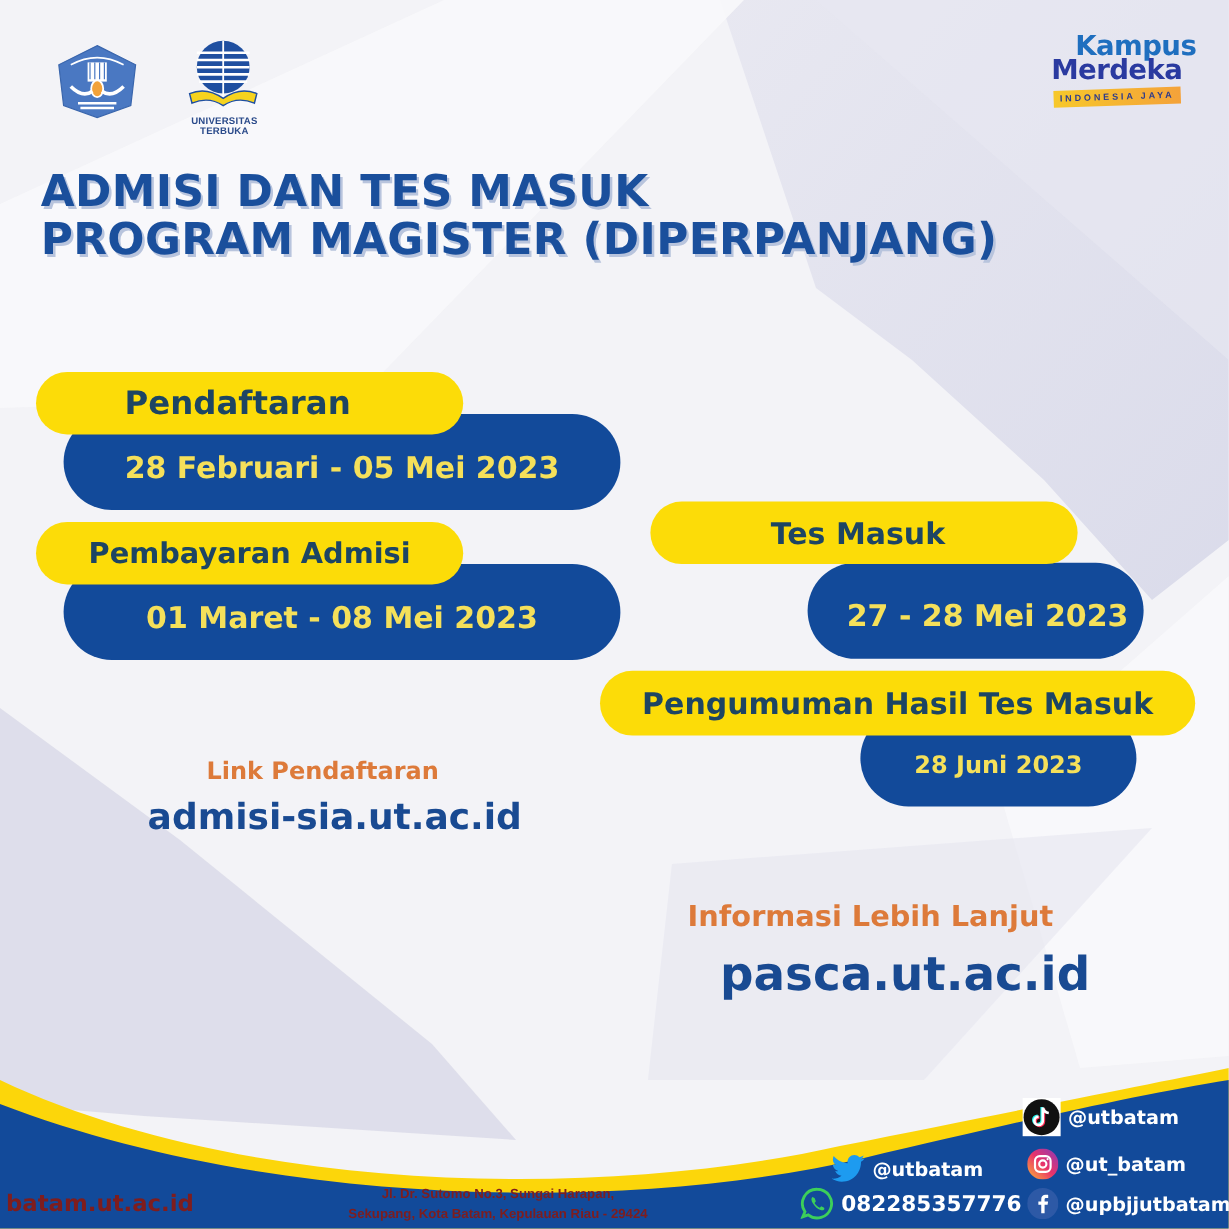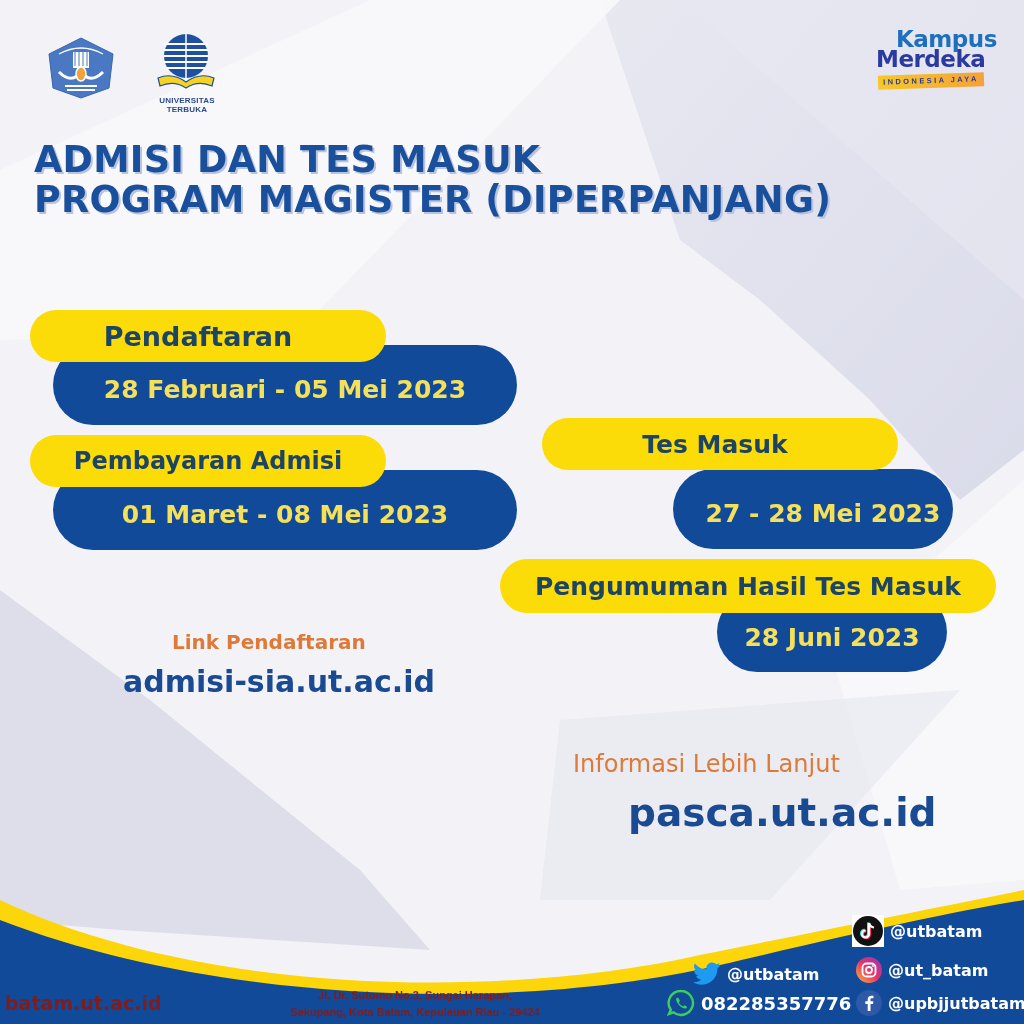--- a/index.html
+++ b/index.html
@@ -62,45 +62,45 @@
   .pill.blue { background: #124a9a; color: #f5e05a; }
   .pill.yellow { background: #fcdc08; color: #1d4563; }
 
   .p-label-1 { left: 30px; top: 310px; width: 356px; height: 52px; font-size: 27px; padding-right: 20px; }
   .p-date-1 { left: 53px; top: 345px; width: 464px; height: 80px; font-size: 25px; padding-top: 8px; }
   .p-label-2 { left: 30px; top: 435px; width: 356px; height: 52px; font-size: 24px; }
   .p-date-2 { left: 53px; top: 470px; width: 464px; height: 80px; font-size: 25px; padding-top: 8px; }
   .p-label-3 { left: 542px; top: 418px; width: 356px; height: 52px; font-size: 25px; padding-right: 10px; }
   .p-date-3 { left: 673px; top: 469px; width: 280px; height: 80px; font-size: 25px; padding-top: 8px; padding-left: 20px;}
   .p-label-4 { left: 500px; top: 559px; width: 496px; height: 54px; font-size: 25px; }
-  .p-date-4 { left: 717px; top: 592px; width: 230px; height: 80px; font-size: 25px; padding-top: 10px; }
+  .p-date-4 { left: 717px; top: 592px; width: 230px; height: 80px; font-size: 20px; padding-top: 10px; }
 
   
   .z1 { z-index: 1; }
   .z2 { z-index: 2; }
 
   .link-label {
     position: absolute; left: 172px; top: 630px;
     font-family: "DejaVu Sans", sans-serif; font-weight: bold;
     color: #dd7a3a; font-size: 20px;
   }
   .link-url {
     position: absolute; left: 123px; top: 664px;
     font-family: "DejaVu Sans", sans-serif; font-weight: bold;
     color: #194a92; font-size: 30px;
   }
   .info-label {
     position: absolute; left: 573px; top: 750px;
-    font-family: "DejaVu Sans", sans-serif; font-weight: normal;
+    font-family: "DejaVu Sans", sans-serif; font-weight: bold;
     color: #dd7a3a; font-size: 24px;
   }
   .info-url {
     position: absolute; left: 600px; top: 790px;
     font-family: "DejaVu Sans", sans-serif; font-weight: bold;
-    color: #194a92; font-size: 39px; margin-left: 28px;
+    color: #194a92; font-size: 39px;
   }
 
   
   .footer-text { position: absolute; color: #7f1d1d; z-index: 3; }
   .f-site { left: 5px; top: 992px; font-size: 19px; font-weight: bold; font-family: "DejaVu Sans", sans-serif; }
   .f-addr { left: 250px; top: 987px; width: 330px; text-align: center; font-size: 11px; font-weight: bold; line-height: 17px; }
   .social { position: absolute; display: flex; align-items: center; gap: 6px; z-index: 3;
     color: #fff; font-family: "DejaVu Sans", sans-serif; font-weight: bold; font-size: 16px; white-space: nowrap; }
   .s-tiktok { left: 852px; top: 915px; }
   .s-ig { left: 856px; top: 957px; }

